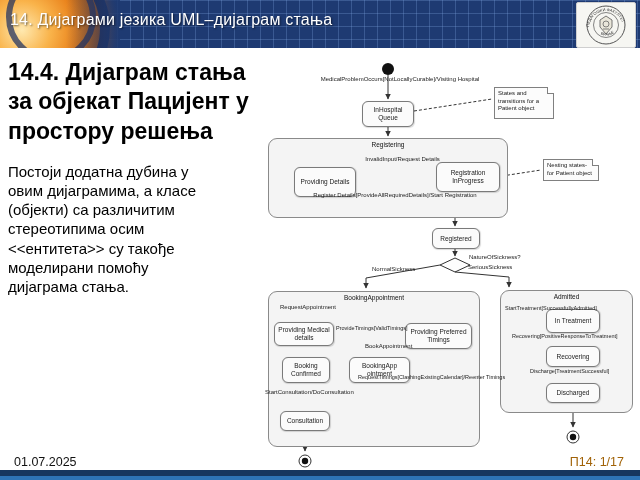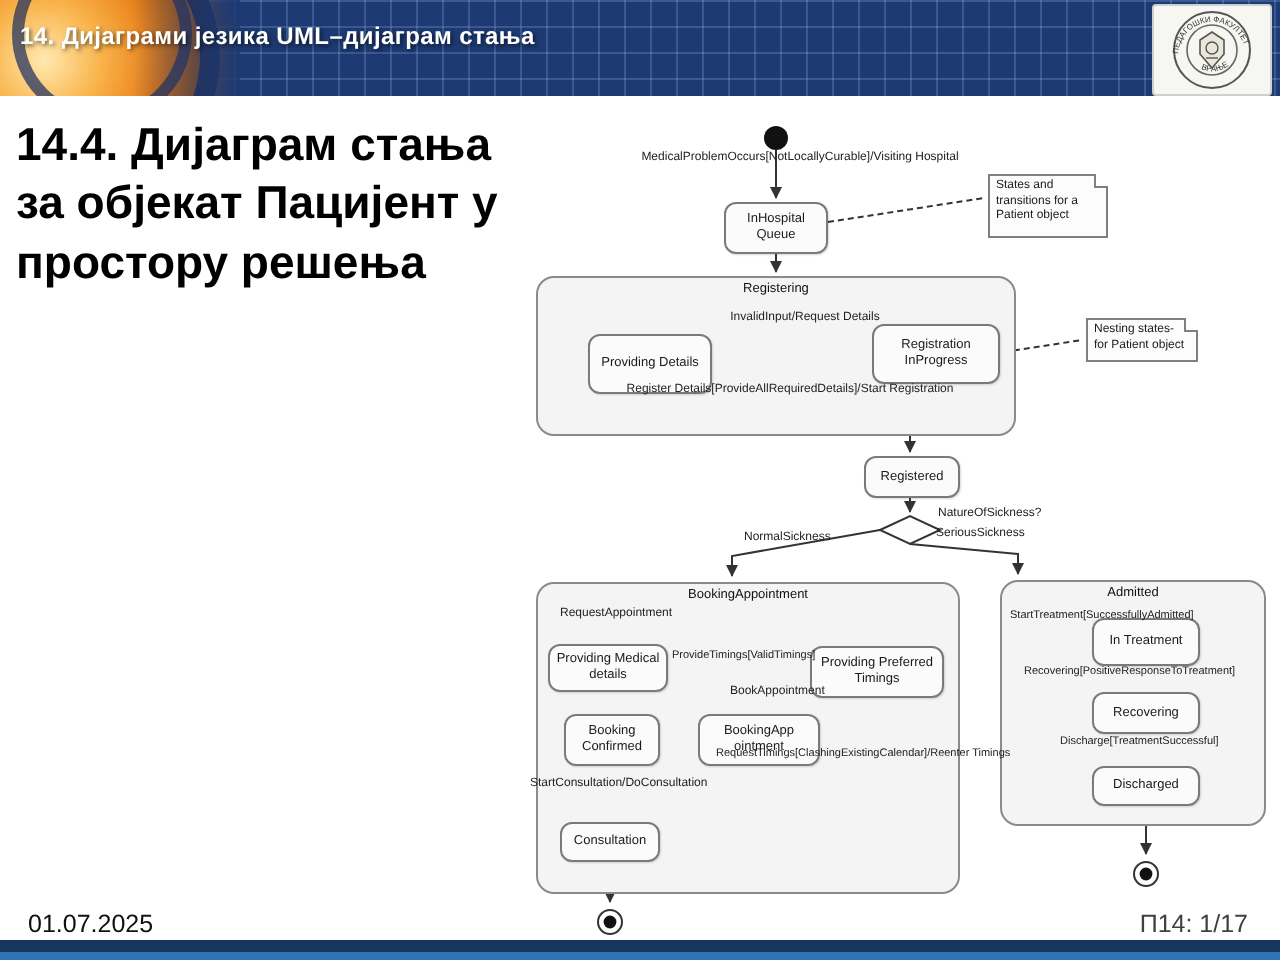--- a/index.html
+++ b/index.html
@@ -12,32 +12,32 @@
     background-image:linear-gradient(rgba(130,170,230,.28) 1px,transparent 1px),
                      linear-gradient(90deg,rgba(130,170,230,.28) 1px,transparent 1px);
     background-size:13px 13px;overflow:hidden;}
   .header-art{position:absolute;left:0;top:0;width:120px;height:48px;
     background:radial-gradient(circle at 22px 30px,#ffe9b0 0%,#f9b34a 28%,#ea831c 52%,#b85a0a 74%,rgba(30,58,114,0) 96%);}
   .header-art .arc1{position:absolute;left:-34px;top:-44px;width:124px;height:124px;border:10px solid rgba(18,36,84,.85);border-radius:50%;}
   .header-art .arc2{position:absolute;left:6px;top:-28px;width:78px;height:78px;border:6px solid rgba(24,44,96,.7);border-radius:50%;}
   .header-art::after{content:"";position:absolute;left:0;top:0;width:120px;height:48px;
     background:linear-gradient(90deg,rgba(30,58,114,0) 55%,rgba(30,58,114,.9) 100%);}
   .header-title{position:absolute;left:10px;top:11px;width:560px;color:#ffffff;
-    font-size:12px;font-weight:bold;letter-spacing:.2px;text-shadow:1px 1px 2px rgba(0,0,0,.55);z-index:3;}
+    font-size:16px;font-weight:normal;letter-spacing:.2px;text-shadow:1px 1px 2px rgba(0,0,0,.55);z-index:3;}
   .logo-box{position:absolute;right:4px;top:2px;width:58px;height:44px;background:#f6f6f2;
     border:1px solid #cfcfcf;border-radius:2px;z-index:4;display:flex;align-items:center;justify-content:center;}
 
   
   .left-col{position:absolute;left:8px;top:58px;width:256px;color:#000;}
   .heading{font-size:23px;font-weight:bold;line-height:1.28;width:252px;}
   .bodytext{margin-top:16px;font-size:15px;line-height:1.27;width:207px;}
 
   
   .footer-date{position:absolute;left:14px;top:455px;font-size:12.5px;color:#111;}
-  .footer-page{position:absolute;right:16px;top:455px;font-size:12.5px;color:#404040;}
+  .footer-page{position:absolute;right:16px;top:455px;font-size:12.5px;color:#a16207;}
   .bar-navy{position:absolute;left:0;top:470px;width:640px;height:6px;background:#17375e;}
   .bar-blue{position:absolute;left:0;top:476px;width:640px;height:4px;background:#2e74b5;}
 
   
   .diagram{position:absolute;left:262px;top:52px;width:378px;height:418px;font-size:6px;color:#1a1a1a;}
   .dg-svg{position:absolute;left:0;top:0;}
   .state{position:absolute;border:1px solid #7a7a7a;border-radius:6px;background:#fbfbfb;
     display:flex;align-items:center;justify-content:center;text-align:center;
     font-size:6.5px;line-height:1.18;padding:1px;box-sizing:border-box;box-shadow:0.5px 0.5px 1px rgba(0,0,0,.15);}
   .composite{position:absolute;border:1px solid #8a8a8a;border-radius:9px;background:#f4f4f4;box-sizing:border-box;}
@@ -77,20 +77,21 @@
           <path d="M28,12 l6,4 v7 l-6,7 l-6,-7 v-7 z" fill="#e9e6da" stroke="#555" stroke-width="0.8"></path>
           <circle cx="28" cy="20" r="3" fill="none" stroke="#555" stroke-width="0.7"></circle>
           <path d="M25,25 h6" stroke="#555" stroke-width="0.7"></path>
         </g>
       </svg>
     </div>
   </div>
 
   <div class="left-col">
     <div class="heading">14.4. Дијаграм стања за објекат Пацијент у простору решења</div>
+    <div class="bodytext">Постоји додатна дубина у овим дијаграмима, а класе (објекти) са различитим стереотипима осим &lt;&lt;ентитета&gt;&gt; су такође моделирани помоћу дијаграма стања.</div>
   </div>
 
   <div class="diagram">
 
     <svg class="dg-svg" width="378" height="418" viewBox="0 0 378 418">
       <defs>
         <marker id="arw" markerWidth="7" markerHeight="7" refX="5.5" refY="3" orient="auto">
           <path d="M0,0 L6,3 L0,6 z" fill="#333"></path>
         </marker>
       </defs>

